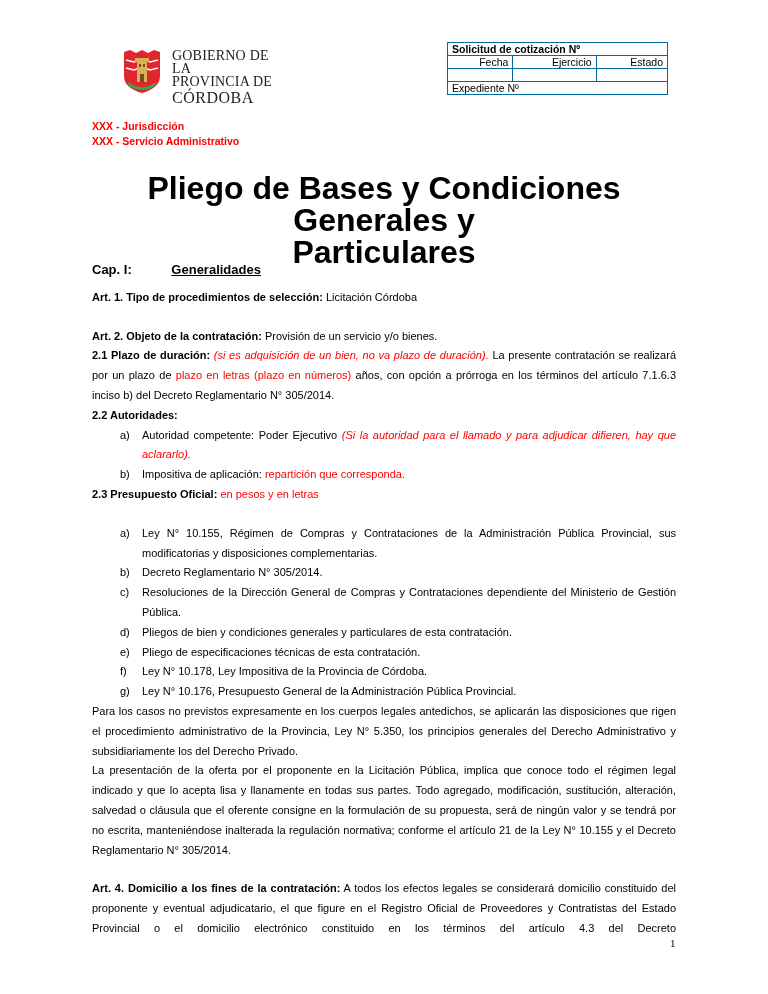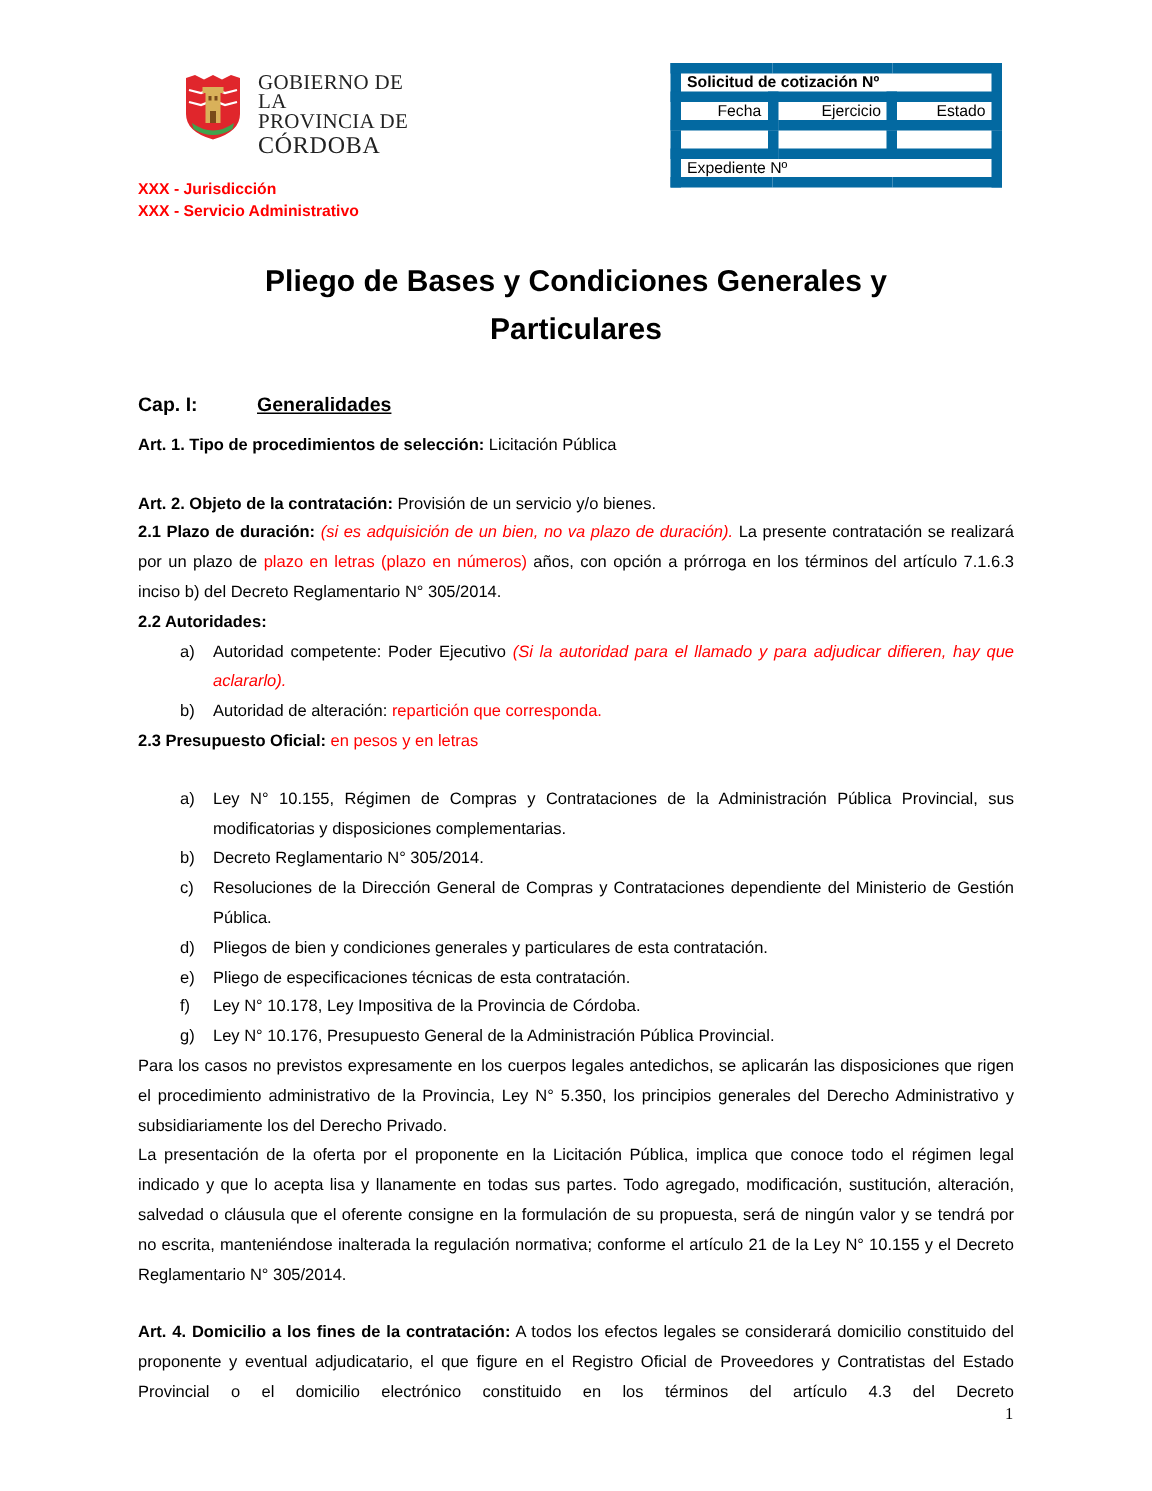--- a/index.html
+++ b/index.html
@@ -11,29 +11,29 @@
   .logo { position:absolute; left:120px; top:46px; width:160px; height:50px; }
   .logo-shield { position:absolute; left:0; top:2px; width:44px; height:46px; }
   .logo-text { position:absolute; left:52px; top:3px; font-family:"Liberation Serif", "DejaVu Serif", serif;
                color:#222; line-height:13px; }
   .logo-text .l1, .logo-text .l2 { font-size:14px; letter-spacing:0.2px; }
   .logo-text .l3 { font-size:16px; letter-spacing:0.5px; line-height:19px; }
 
   
   .req-table { position:absolute; left:447px; top:42px; width:221px; border-collapse:collapse;
                font-size:10.5px; }
-  .req-table td { border:7px solid #0369a1; height:12px; padding:0 4px; line-height:12px; }
+  .req-table td { border:1px solid #0369a1; height:12px; padding:0 4px; line-height:12px; }
   .req-table .center { text-align:right; }
   .req-table .bold { font-weight:bold; }
 
   
   .juris { position:absolute; left:92px; top:119px; font-size:10.5px; font-weight:bold; color:#ff0000; line-height:15px; }
 
   .title { position:absolute; left:92px; top:172px; width:584px; text-align:center;
-           font-size:20px; font-weight:bold; line-height:32px; }
+           font-size:32px; font-weight:bold; line-height:32px; }
   .title span { display:block; }
 
   .content { position:absolute; left:92px; top:260px; width:584px; font-size:11px; line-height:19.8px; }
   .cap { font-size:13px; font-weight:bold; margin:0 0 8px 0; }
   .cap u { text-decoration:underline;margin-left:36px; }
   p { margin:0; text-align:justify; }
   .gap { height:19px; }
   .red { color:#ff0000; }
   .red-i { color:#ff0000; font-style:italic; }
   b { font-weight:bold; }
@@ -96,29 +96,29 @@
   <div class="title">
     <span>Pliego de Bases y Condiciones Generales y</span>
     <span>Particulares</span>
   </div>
 
   <div class="content">
     <div class="cap">
       <span>Cap. I: </span><u>Generalidades</u>
     </div>
 
-    <p><b>Art. 1. Tipo de procedimientos de selección:</b><span> Licitación Pública</span></p>
+    <p><b>Art. 1. Tipo de procedimientos de selección:</b><span> Licitación Córdoba</span></p>
     <div class="gap"></div>
 
     <p><b>Art. 2. Objeto de la contratación:</b><span> Provisión de un servicio y/o bienes.</span></p>
     <p><b>2.1 Plazo de duración:</b> <span class="red-i">(si es adquisición de un bien, no va plazo de duración).</span><span> La presente contratación se realizará por un plazo de </span><span class="red">plazo en letras (plazo en números)</span><span> años, con opción a prórroga en los términos del artículo 7.1.6.3 inciso b) del Decreto Reglamentario N° 305/2014.</span></p>
     <p><b>2.2 Autoridades:</b></p>
     <ul class="list">
       <li><span class="mk">a)</span><span>Autoridad competente: Poder Ejecutivo </span><span class="red-i">(Si la autoridad para el llamado y para adjudicar difieren, hay que aclararlo).</span></li>
-      <li><span class="mk">b)</span><span>Autoridad de alteración: </span><span class="red">repartición que corresponda.</span></li>
+      <li><span class="mk">b)</span><span>Impositiva de aplicación: </span><span class="red">repartición que corresponda.</span></li>
     </ul>
     <p><b>2.3 Presupuesto Oficial:</b><span class="red"> en pesos y en letras</span></p>
     <div class="gap"></div>
 
     <ul class="list">
       <li><span class="mk">a)</span><span>Ley N° 10.155, Régimen de Compras y Contrataciones de la Administración Pública Provincial, sus modificatorias y disposiciones complementarias.</span></li>
       <li><span class="mk">b)</span><span>Decreto Reglamentario N° 305/2014.</span></li>
       <li><span class="mk">c)</span><span>Resoluciones de la Dirección General de Compras y Contrataciones dependiente del Ministerio de Gestión Pública.</span></li>
       <li><span class="mk">d)</span><span>Pliegos de bien y condiciones generales y particulares de esta contratación.</span></li>
       <li><span class="mk">e)</span><span>Pliego de especificaciones técnicas de esta contratación.</span></li>

